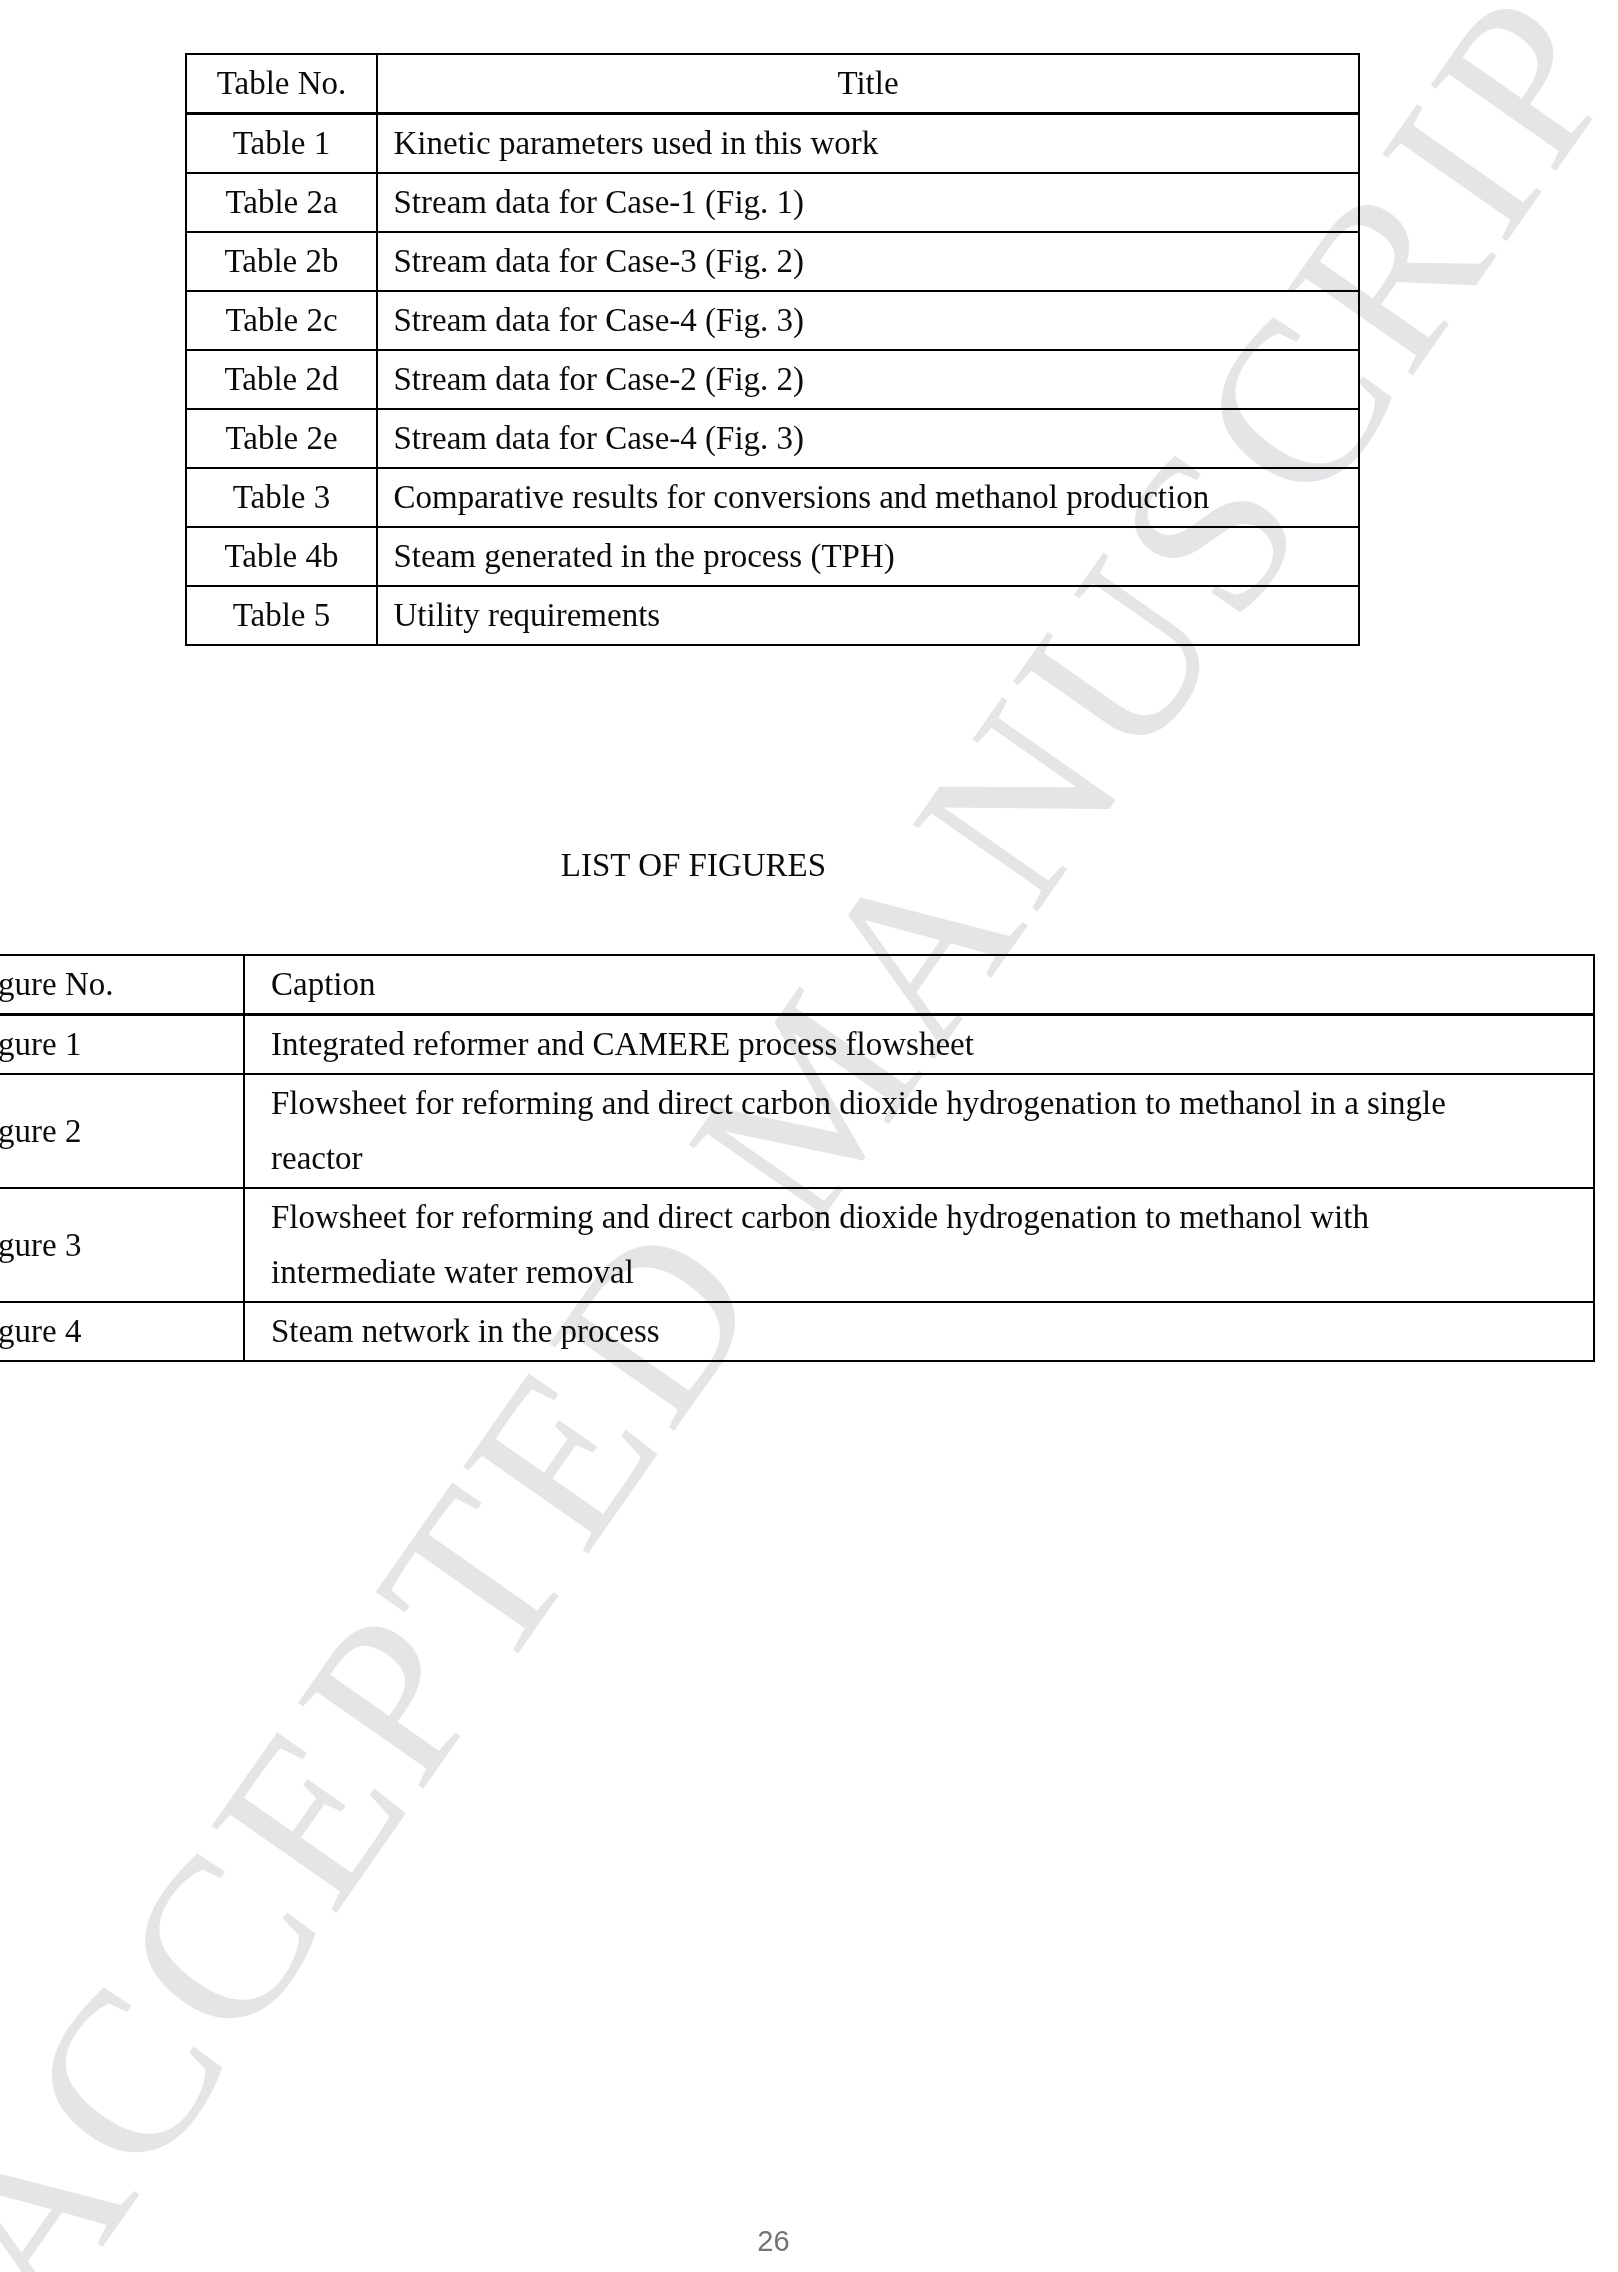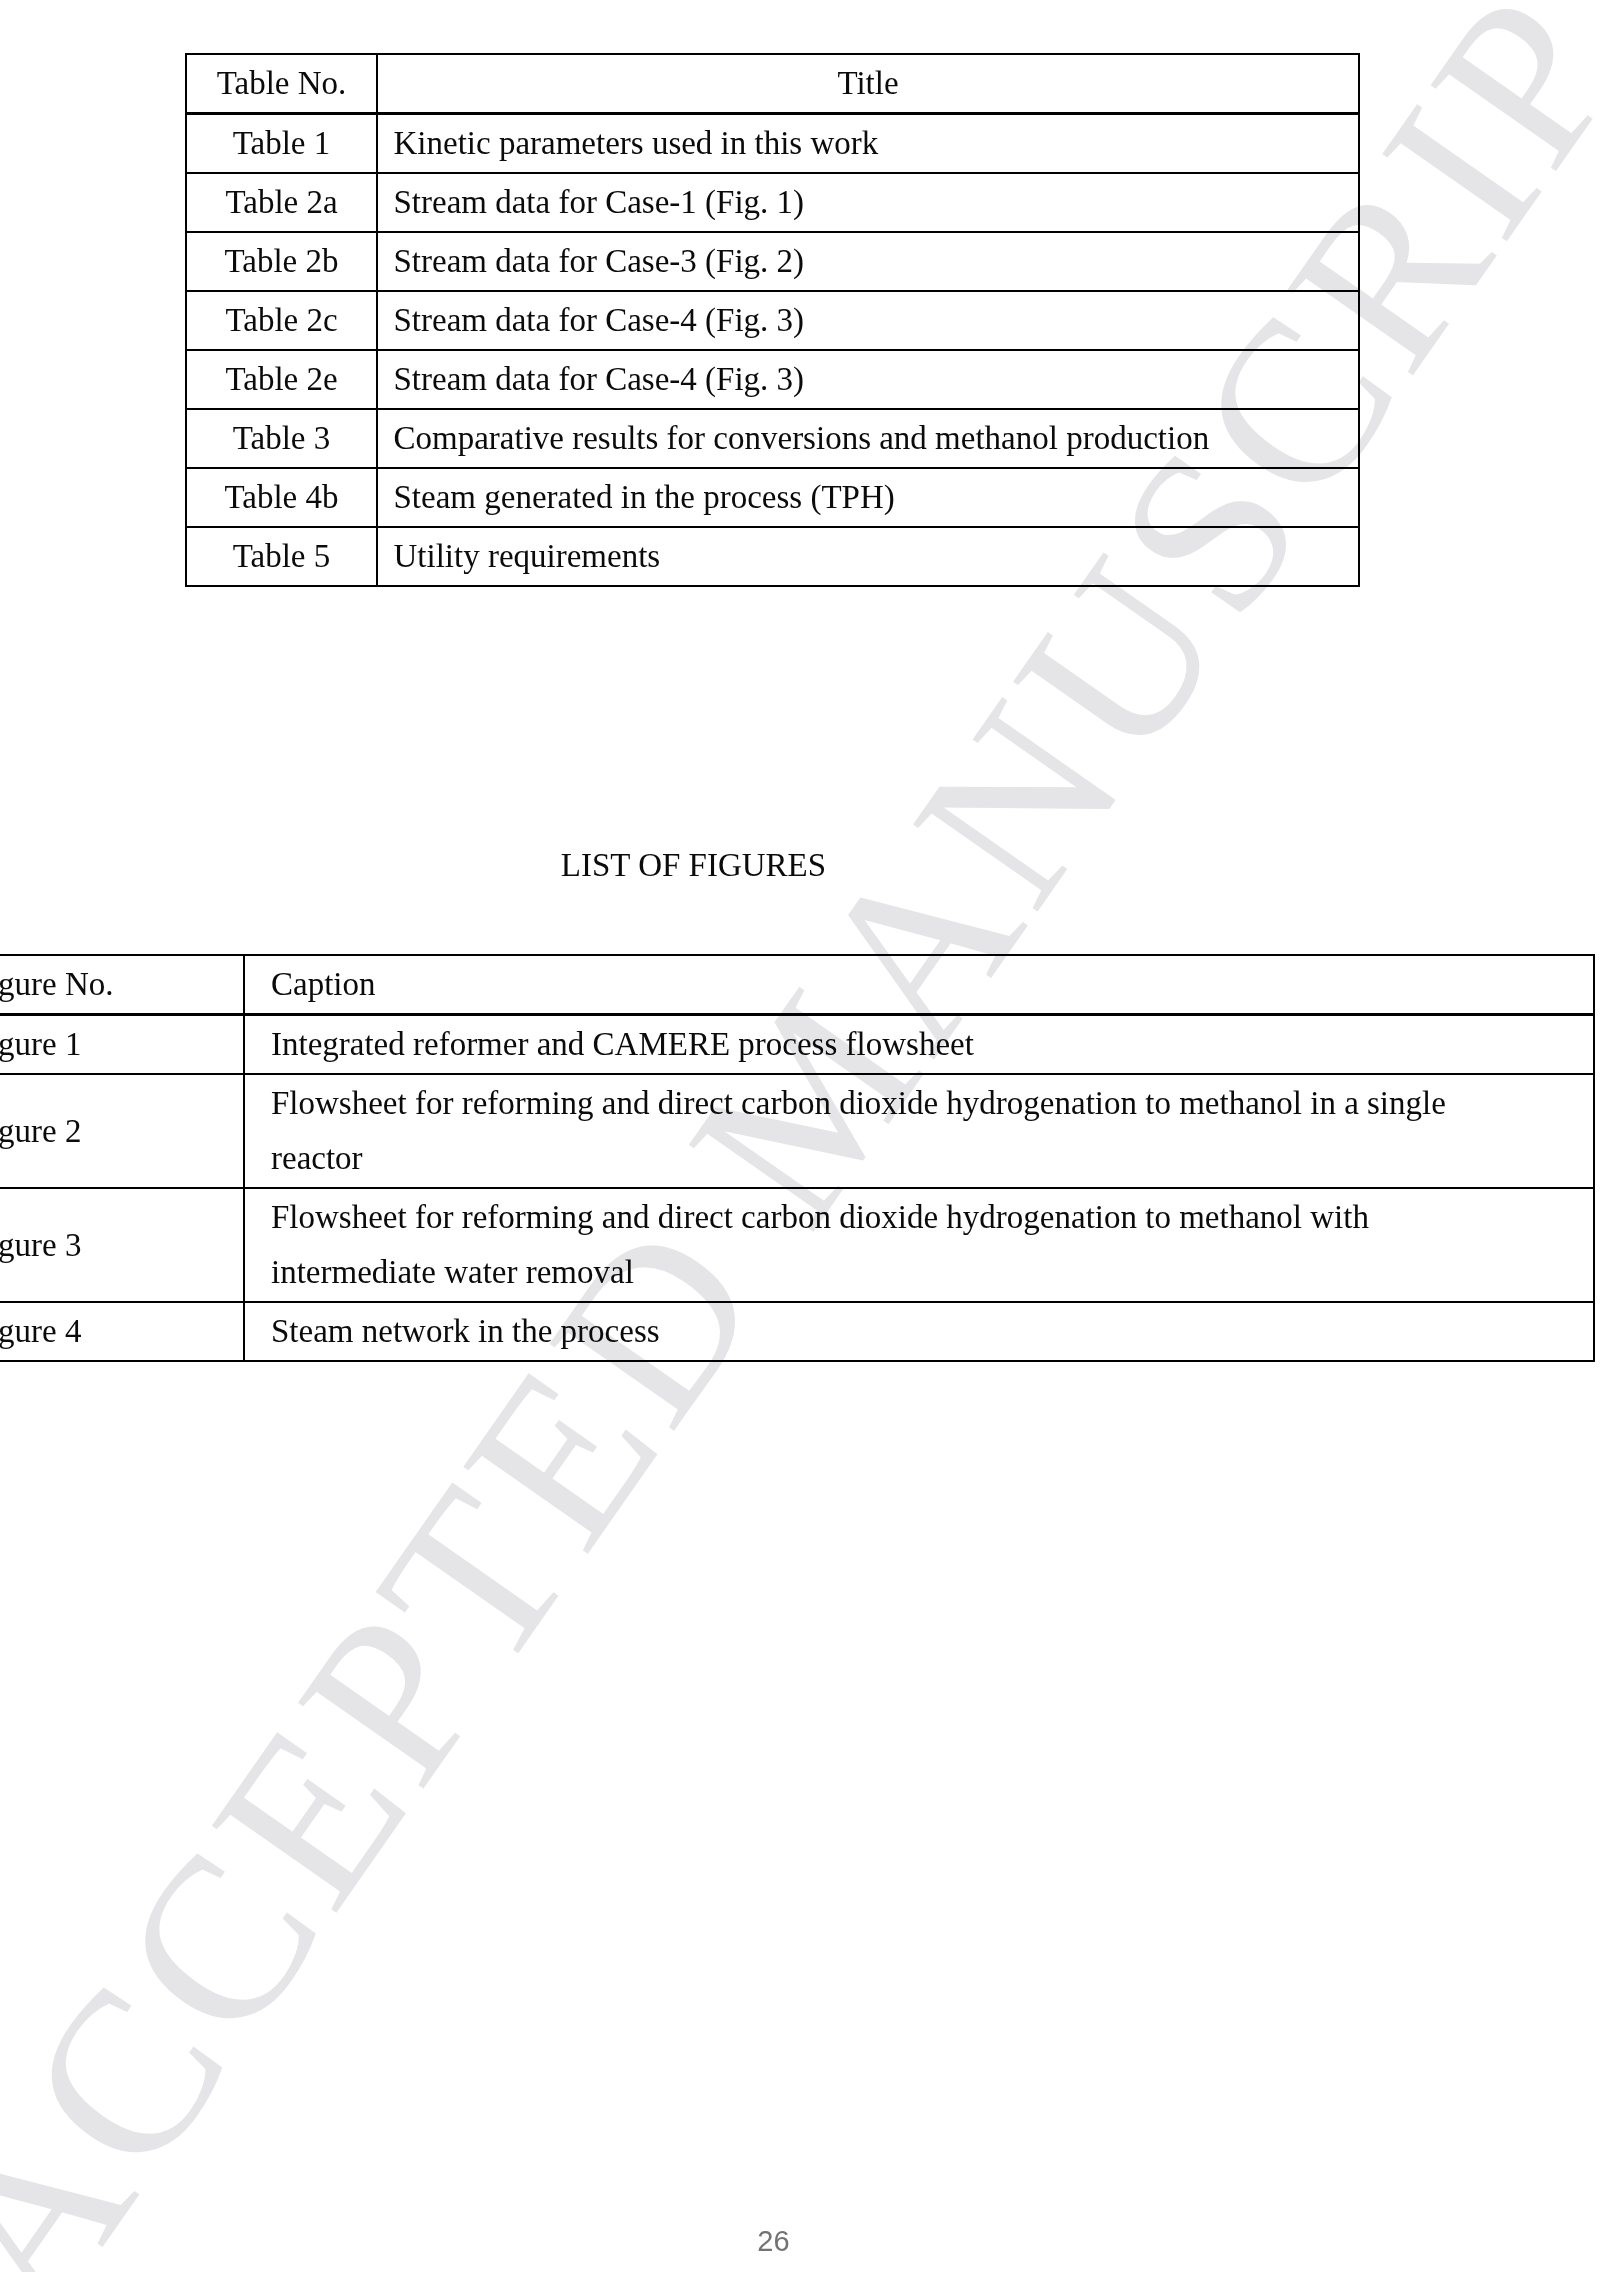--- a/index.html
+++ b/index.html
@@ -132,20 +132,24 @@
         </tr>
         <tr>
           <td class="c1">Table 2b</td>
           <td class="c2">Stream data for Case-3 (Fig. 2)</td>
         </tr>
         <tr>
           <td class="c1">Table 2c</td>
           <td class="c2">Stream data for Case-4 (Fig. 3)</td>
         </tr>
         <tr>
+          <td class="c1">Table 2d</td>
+          <td class="c2">Stream data for Case-2 (Fig. 2)</td>
+        </tr>
+        <tr>
           <td class="c1">Table 2e</td>
           <td class="c2">Stream data for Case-4 (Fig. 3)</td>
         </tr>
         <tr>
           <td class="c1">Table 3</td>
           <td class="c2">Comparative results for conversions and methanol production</td>
         </tr>
         <tr>
           <td class="c1">Table 4b</td>
           <td class="c2">Steam generated in the process (TPH)</td>

